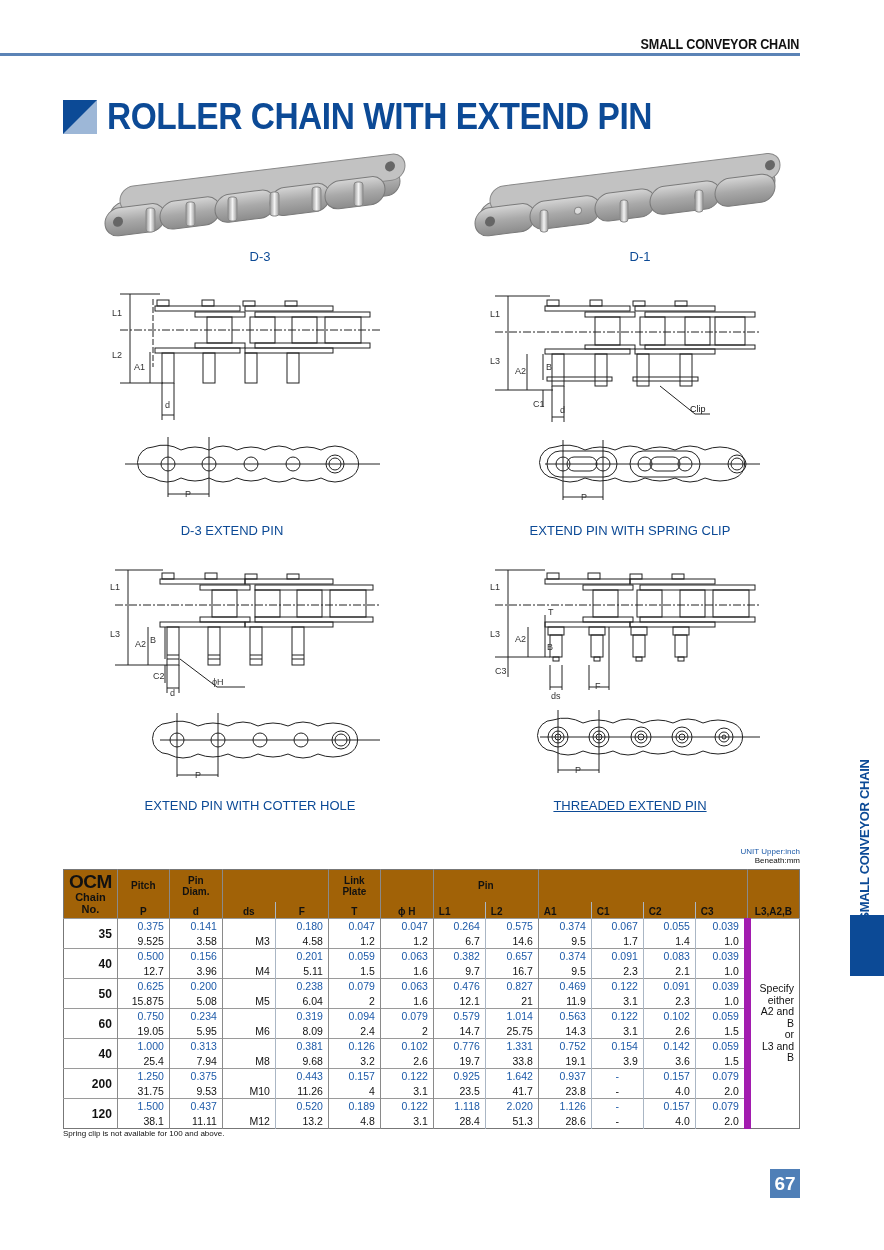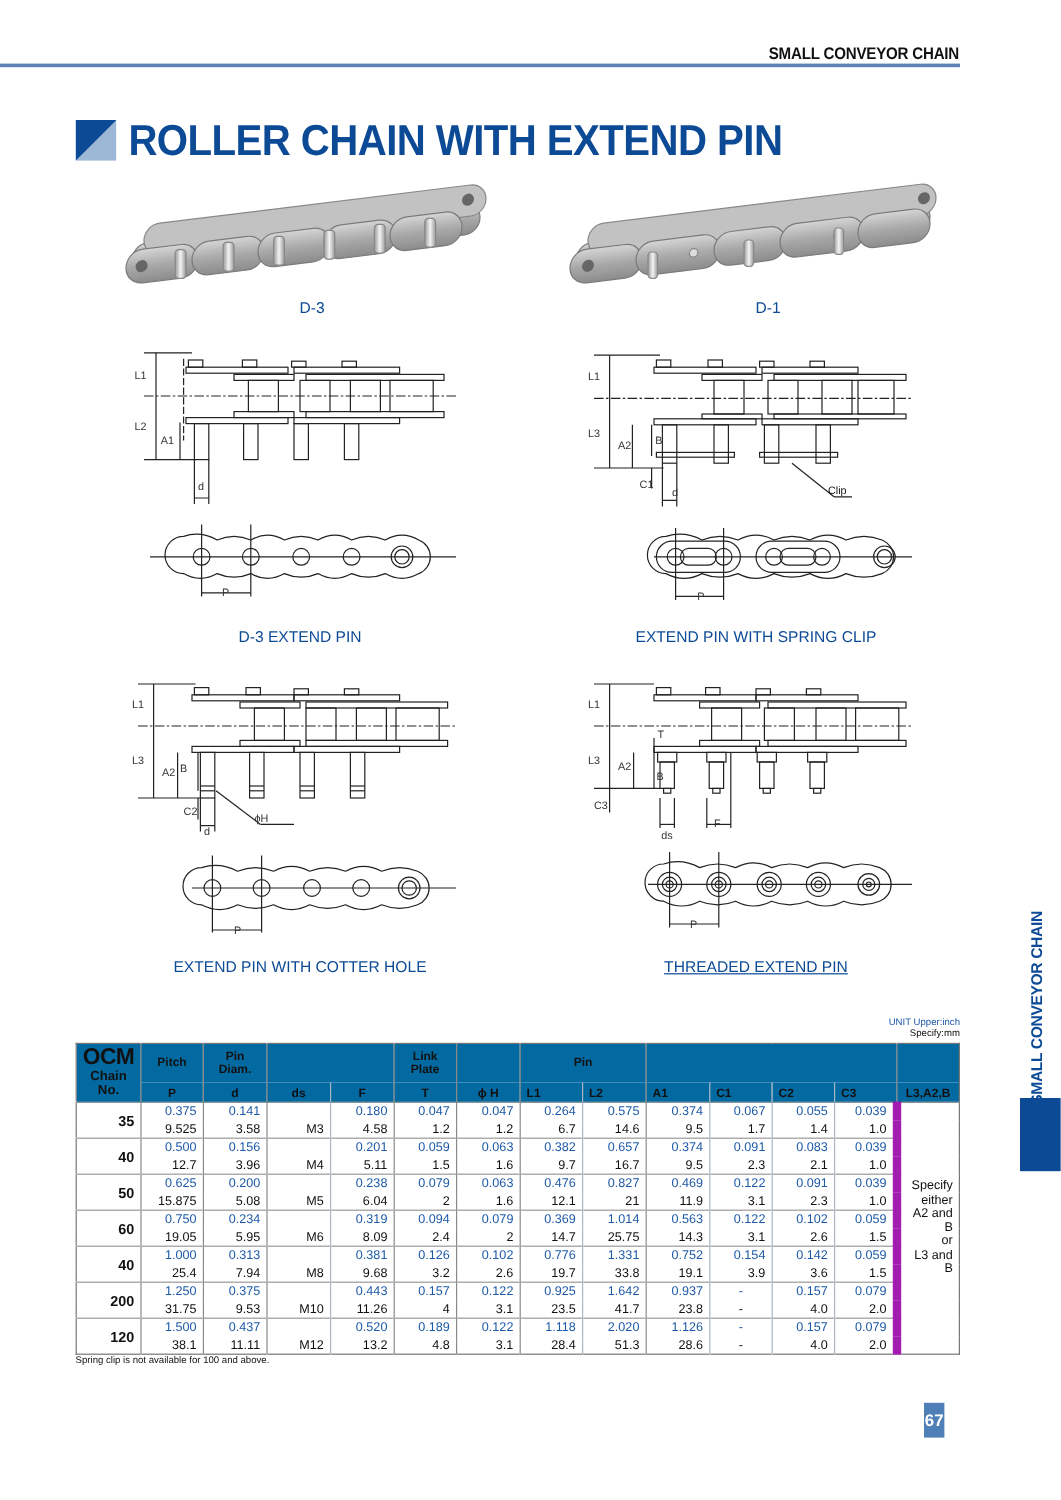--- a/index.html
+++ b/index.html
@@ -21,38 +21,38 @@
   .caption { position: absolute; font-size: 13px; color: #0c4a96; text-align: center; }
 
   .diagram { position: absolute; }
 
   .unit-note { position: absolute; right: 84px; top: 847px; text-align: right; font-size: 8px; line-height: 9px; }
   .unit-note .u1 { color: #1d5aa8; }
   .unit-note .u2 { color: #111; }
 
   table.spec { position: absolute; left: 63px; top: 869px; width: 737px; border-collapse: collapse; font-size: 10.5px; }
   table.spec td, table.spec th { height: 15px; padding: 0 5px; }
-  table.spec thead th { background: #0369a1; font-weight: bold; font-size: 10px; color: #111; }
+  table.spec thead th { background: #a16207; font-weight: bold; font-size: 10px; color: #111; }
   table.spec thead tr.h1 th { height: 32px; vertical-align: middle; text-align: center; }
   table.spec thead tr.h2 th { height: 17px; vertical-align: bottom; padding-bottom: 1px; }
   .bl { border-left: 1px solid #8a8a8a; }
   .blt { border-left: 1px solid #aab6c4; }
   .outer { border: 1px solid #777; }
   table.spec tbody td { text-align: right; }
   td.inch { color: #1d5aa8; }
   td.mm { color: #111; }
   td.chain-no { text-align: right; font-weight: bold; font-size: 12px; padding-right: 10px; }
   tr.row-top td { border-top: 1px solid #9a9a9a; }
   .ocm-logo { font-family: "Liberation Sans", sans-serif; font-weight: 900; font-size: 19px; letter-spacing: -0.5px; line-height: 18px; display: block; }
   .chain-hd { font-size: 11px; line-height: 12px; display: block; }
   td.specify { text-align: right; font-size: 10.5px; line-height: 11.5px; vertical-align: middle; border-left: 7px solid #a21caf; }
 
   .footnote { position: absolute; left: 63px; top: 1129px; font-size: 8px; color: #111; }
 
-  .page-num { position: absolute; left: 770px; top: 1169px; width: 17px; height: 29px; background: #4f7fb7; color: #fff; font-weight: bold; font-size: 14px; text-align: center; line-height: 29px; }
+  .page-num { position: absolute; left: 770px; top: 1169px; width: 30px; height: 29px; background: #4f7fb7; color: #fff; font-weight: bold; font-size: 19px; text-align: center; line-height: 29px; }
 </style>
 </head>
 <body>
 
 <div class="section-head">SMALL CONVEYOR CHAIN</div>
 <div class="top-line"></div>
 
 <div class="title-wrap">
   <div class="title-icon">
     <svg width="34" height="34" viewBox="0 0 34 34">
@@ -182,21 +182,21 @@
         <circle cx="188" cy="172" r="7"></circle>
       <circle cx="230" cy="172" r="9"></circle>
         <circle cx="230" cy="172" r="6"></circle>
       <line x1="63" y1="145" x2="63" y2="205"></line>
         <line x1="104" y1="145" x2="104" y2="205"></line>
       <line x1="63" y1="202" x2="104" y2="202"></line>
     </g>
     <text x="80" y="205" fill="#333">P</text>
   </svg>
 </div>
-<div class="caption" style="left:150px; top:523px; width:200px;">D-3 EXTEND PIN</div>
+<div class="caption" style="left:132px; top:523px; width:200px;">D-3 EXTEND PIN</div>
 
 <div class="diagram" style="left:485px; top:292px; width:280px; height:215px;">
   <svg width="280" height="215" viewBox="0 0 280 215" font-family="Liberation Sans, sans-serif" font-size="9" stroke-width="1">
     <g stroke="#222" fill="none">
       <rect x="62" y="8" width="12" height="6"></rect>
         <rect x="105" y="8" width="12" height="6"></rect>
       <rect x="148" y="9" width="12" height="5"></rect>
         <rect x="190" y="9" width="12" height="5"></rect>
       <rect x="60" y="14" width="85" height="5"></rect>
         <rect x="100" y="20" width="50" height="5"></rect>
@@ -409,21 +409,21 @@
         <line x1="114" y1="145" x2="114" y2="208"></line>
       <line x1="73" y1="205" x2="114" y2="205"></line>
     </g>
     <text x="90" y="208" fill="#333">P</text>
   </svg>
 </div>
 <div class="caption" style="left:530px; top:798px; width:200px;text-decoration:underline;">THREADED EXTEND PIN</div>
 
 <div class="unit-note">
   <div class="u1">UNIT Upper:inch</div>
-  <div class="u2">Specify:mm</div>
+  <div class="u2">Beneath:mm</div>
 </div>
 
 <table class="spec outer">
   <colgroup>
     <col style="width:53px">
       <col style="width:52px">
       <col style="width:53px">
       <col style="width:53px">
       <col style="width:53px">
     <col style="width:52px">
@@ -563,21 +563,21 @@
         <td class="mm blt">1.0</td>
       </tr>
       <tr class="row-top">
         <td rowspan="2" class="chain-no">60</td>
         <td class="inch bl">0.750</td>
         <td class="inch bl">0.234</td>
         <td class="inch bl"></td>
         <td class="inch blt">0.319</td>
         <td class="inch bl">0.094</td>
         <td class="inch bl">0.079</td>
-        <td class="inch bl">0.369</td>
+        <td class="inch bl">0.579</td>
         <td class="inch blt">1.014</td>
         <td class="inch bl">0.563</td>
         <td class="inch blt">0.122</td>
         <td class="inch blt">0.102</td>
         <td class="inch blt">0.059</td>
       </tr>
       <tr>
         <td class="mm bl">19.05</td>
         <td class="mm bl">5.95</td>
         <td class="mm bl">M6</td>

